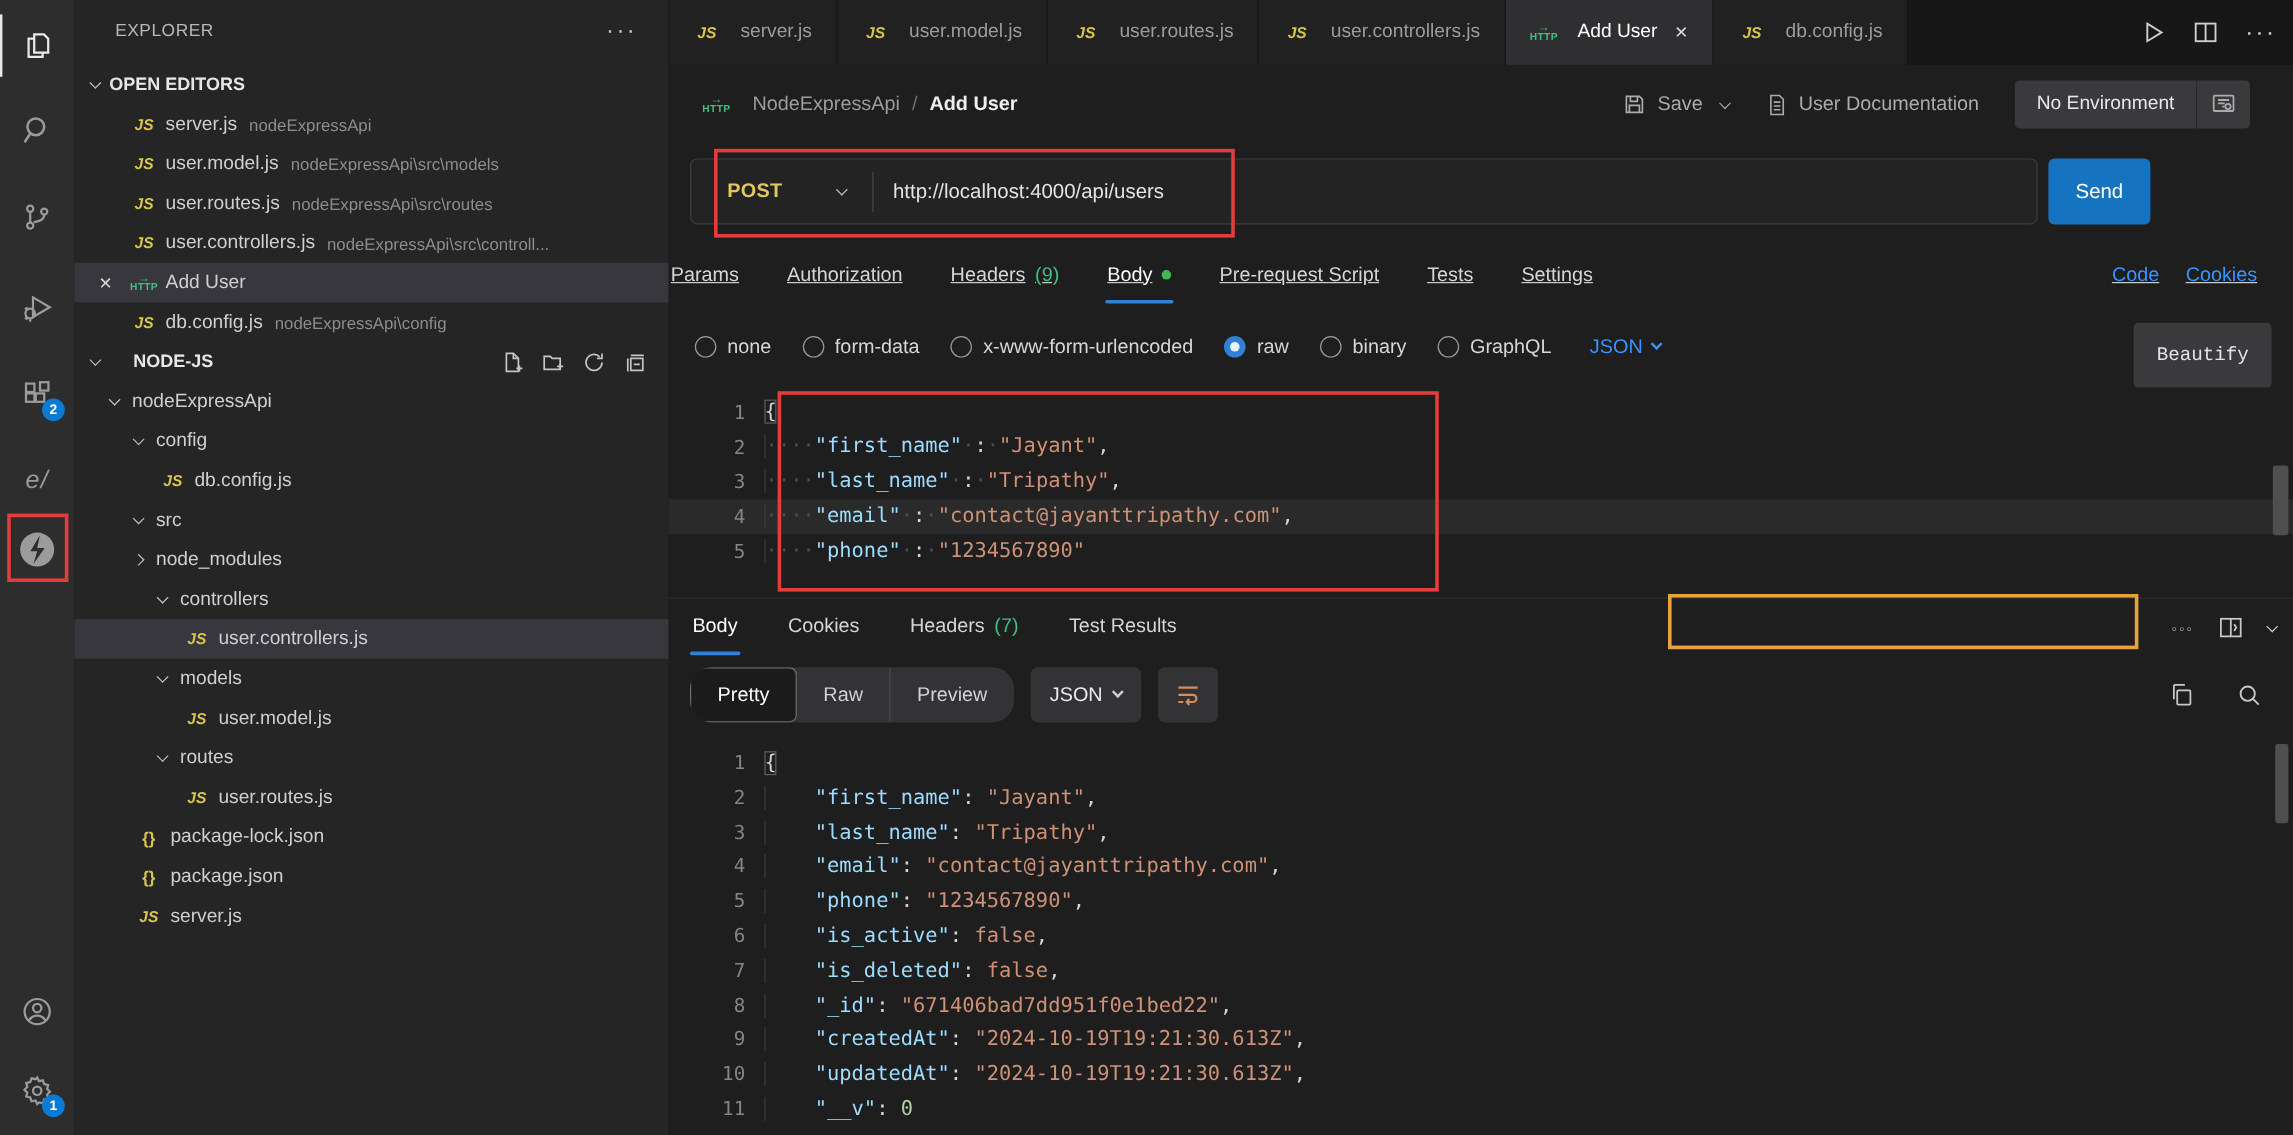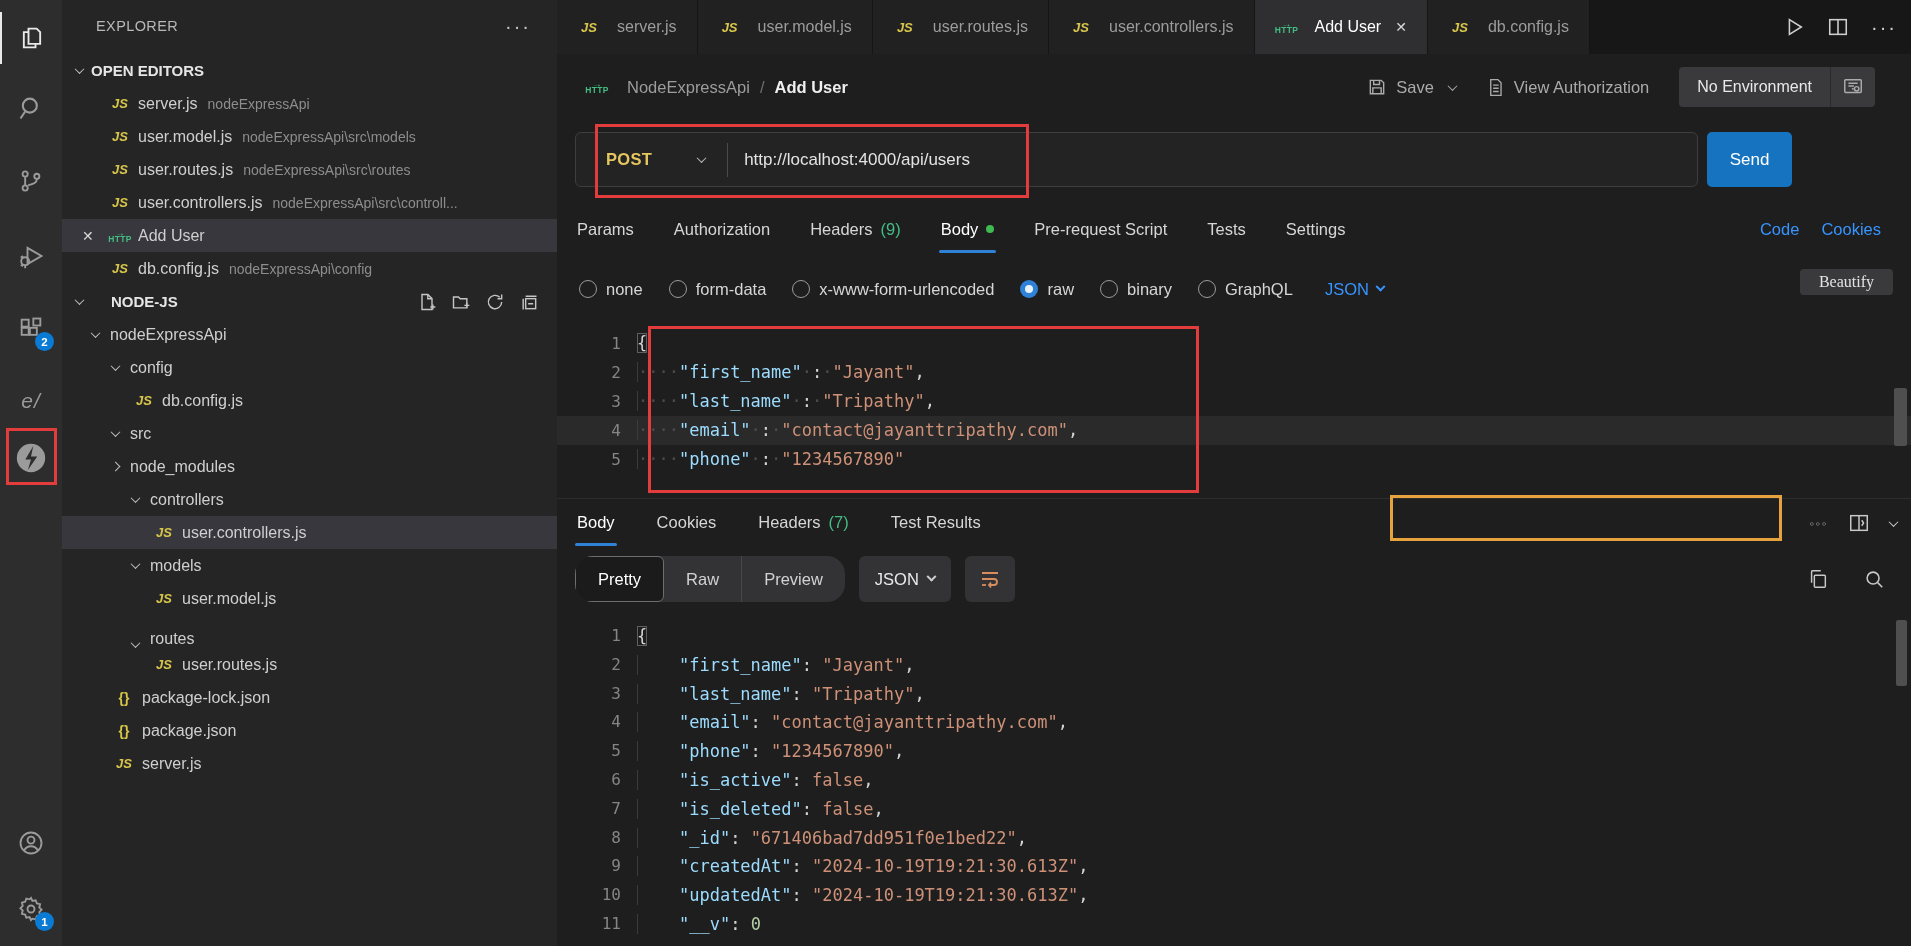--- a/index.html
+++ b/index.html
@@ -63,37 +63,37 @@
   #env-icon-btn { background:#3a3a3d; border-left:1px solid #2a2a2a; border-radius:0 4px 4px 0; padding:9px 11px; display:flex; align-items:center; cursor:pointer; }
 
   #row-url { top:120px; height:78px; }
   #url-box { position:absolute; left:18px; top:12px; width:1123px; height:55px; background:#232323; border:1px solid #3e3e42; border-radius:6px; display:flex; align-items:center; }
   #method-select { display:flex; align-items:center; gap:46px; padding:0 22px 0 30px; cursor:pointer; }
   #method-label { color:#e5c55f; font-weight:700; font-size:16.5px; letter-spacing:.3px; }
   #url-divider { width:1px; height:34px; background:#4a4a4a; }
   #url-text { margin-left:16px; color:#e3e3e3; font-size:17px; }
   #send-btn { position:absolute; left:1150px; top:12px; width:85px; height:55px; background:#1673c0; color:#fff; font-size:17px; border:none; border-radius:5px; cursor:pointer; font-family:inherit; }
 
-  #row-reqtabs { top:198px; height:62px; display:flex; align-items:center; gap:36px; padding-left:18px; font-size:16.5px; }
+  #row-reqtabs { top:198px; height:62px; display:flex; align-items:center; gap:36px; font-size:16.5px;text-decoration:underline; }
   .rtab { color:#d6d6d6; position:relative; padding:8px 2px; cursor:pointer; display:flex; align-items:center; gap:8px; }
   .rtab .cnt { color:#43bd82; }
   .rtab.active { color:#fff; }
   .rtab.active::after { content:""; position:absolute; left:0; right:0; bottom:-6px; height:3px; background:#2f81d7; border-radius:2px; }
   .gdot { width:8px; height:8px; border-radius:50%; background:#3fba50; display:inline-block; }
   #req-links { margin-left:auto; padding-right:30px; display:flex; gap:22px; }
   #req-links span { color:#3794ff; cursor:pointer; }
 
   #row-bodytype { top:260px; height:58px; display:flex; align-items:center; gap:26px; padding-left:22px; font-size:16.5px; color:#d6d6d6; }
   .bt-opt { display:flex; align-items:center; gap:9px; cursor:pointer; }
   .radio { width:18px; height:18px; border-radius:50%; border:1.6px solid #9a9a9a; flex:0 0 auto; }
   .radio.sel { border:none; background:#2f81d7; position:relative; }
   .radio.sel::after { content:""; position:absolute; left:5px; top:5px; width:8px; height:8px; background:#e8f2fb; border-radius:50%; }
   #bt-format { color:#3794ff; display:flex; align-items:center; gap:8px; cursor:pointer; margin-left:6px; }
   .chev-blue { width:7px; height:7px; border-right:2px solid #3794ff; border-bottom:2px solid #3794ff; transform:rotate(45deg) translate(-2px,-2px); }
-  #beautify-btn { position:absolute; right:18px; top:9px; background:#3a3a3d; color:#e3e3e3; font-size:16px; padding:4px 19px; border-radius:4px; border:none; cursor:pointer; font-family:Liberation Serif, serif;margin-left:36px; }
+  #beautify-btn { position:absolute; right:18px; top:9px; background:#3a3a3d; color:#e3e3e3; font-size:16px; padding:18px 19px; border-radius:4px; border:none; cursor:pointer; font-family:Liberation Mono, monospace;margin-left:36px; }
 
   
   .code-area { font-family:"DejaVu Sans Mono", monospace; font-size:17px; }
   #request-editor { top:318px; height:180px; padding-top:11px; }
   #response-editor { top:612px; height:334px; padding-top:10px; }
   .code-line { display:flex; height:29px; line-height:29px; }
   #response-editor .code-line { height:28.8px; line-height:28.8px; }
   .code-line.hl { background:rgba(255,255,255,0.055); }
   .ln { width:80px; flex:0 0 80px; text-align:right; padding-right:16px; color:#858585; font-size:16px; }
   .code-content { white-space:pre; }
@@ -335,21 +335,21 @@
             <span class="chev down"></span>
           </span>
           <span>models</span>
         </div>
         <div class="tree-row" style="padding-left: 90px;">
           <span class="fico">
             <span class="js-badge">JS</span>
           </span>
           <span>user.model.js</span>
         </div>
-        <div class="tree-row" style="padding-left: 70px; align-items: flex-end;">
+        <div class="tree-row" style="padding-left: 70px;">
           <span class="tree-chev-slot">
             <span class="chev down"></span>
           </span>
           <span>routes</span>
         </div>
         <div class="tree-row" style="padding-left: 90px;">
           <span class="fico">
             <span class="js-badge">JS</span>
           </span>
           <span>user.routes.js</span>
@@ -447,21 +447,21 @@
               <path d="M8 4v5h7V4M7 20v-7h10v7"></path>
             </svg>
           <span>Save</span>
           <span class="chev down" style="border-color:#ababab;margin-left:6px"></span>
         </span>
         <span class="hbtn">
           <svg width="19" height="19" viewBox="0 0 24 24" fill="none" stroke="currentColor" stroke-width="1.7">
               <path d="M6 2h9l4 4v16H6z"></path>
               <path d="M9 9h7M9 13h7M9 17h7"></path>
             </svg>
-          <span>View Authorization</span>
+          <span>User Documentation</span>
         </span>
         <span id="env-group">
           <span id="env-btn">No Environment</span>
           <span id="env-icon-btn">
             <svg width="22" height="22" viewBox="0 0 24 24" fill="none" stroke="currentColor" stroke-width="1.6">
                 <rect x="3" y="4" width="18" height="14" rx="1"></rect>
                 <path d="M7 8h10M7 11h6"></path>
                 <circle cx="16" cy="14" r="2.4"></circle>
                 <path d="M12.8 14h-2"></path>
               </svg>

